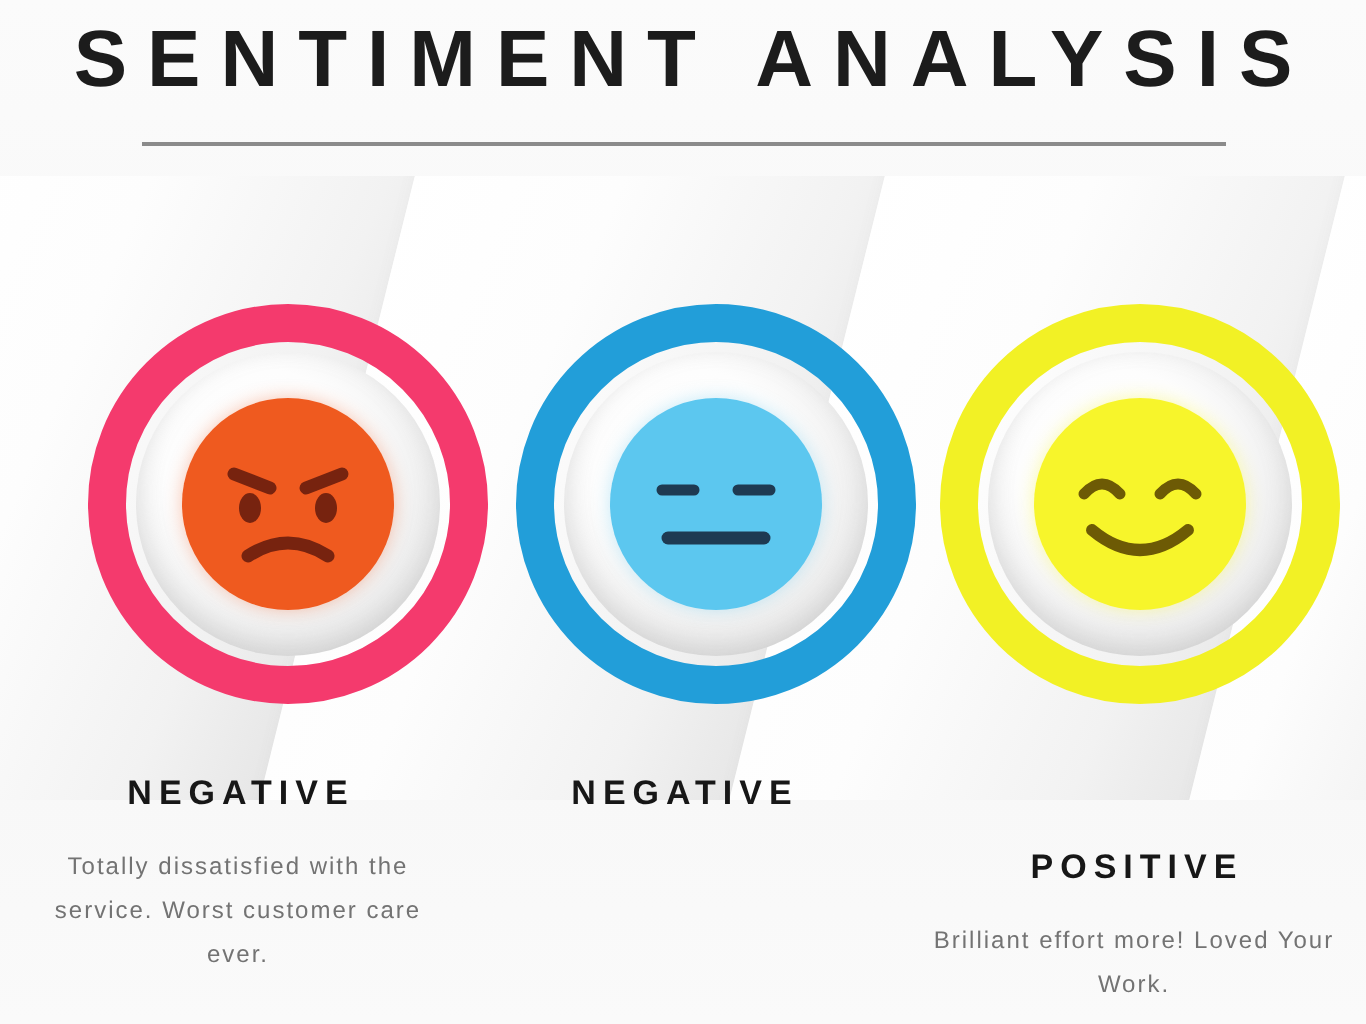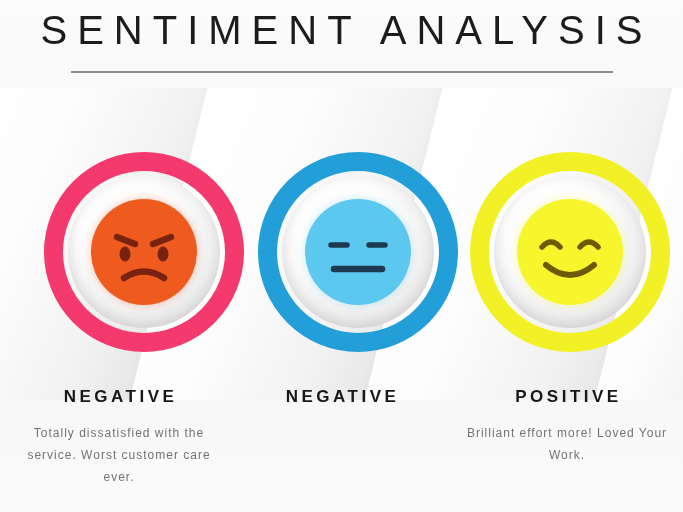--- a/index.html
+++ b/index.html
@@ -56,21 +56,21 @@
   
   .title-wrap {
     position: absolute;
     left: 0; top: 8px;
     width: 683px;
     text-align: center;
     z-index: 12;
   }
   .title {
     font-size: 40px;
-    font-weight: 400;
+    font-weight: 700;
     letter-spacing: 10px;
     color: #1c1c1c;
     font-family: "Liberation Sans", sans-serif;
     margin: 0;
     padding-left: 10px;
     line-height: 1.1;
   }
   .title-rule {
     width: 542px;
     height: 2px;
@@ -141,21 +141,21 @@
     height: 124px;
     z-index: 14;
   }
   .label-col {
     position: absolute;
     width: 230px;
     text-align: center;
   }
   .label-col.l1 { left: 4px; }
   .label-col.l2 { left: 226px; }
-  .label-col.l3 { left: 452px; }
+  .label-col.l3 { left: 452px; margin-top: 37px; }
 
   .label-title {
     font-size: 17px;
     font-weight: bold;
     letter-spacing: 3.5px;
     color: #171717;
     margin: 0;
     padding-left: 3px;
     line-height: 1.1;
   }

